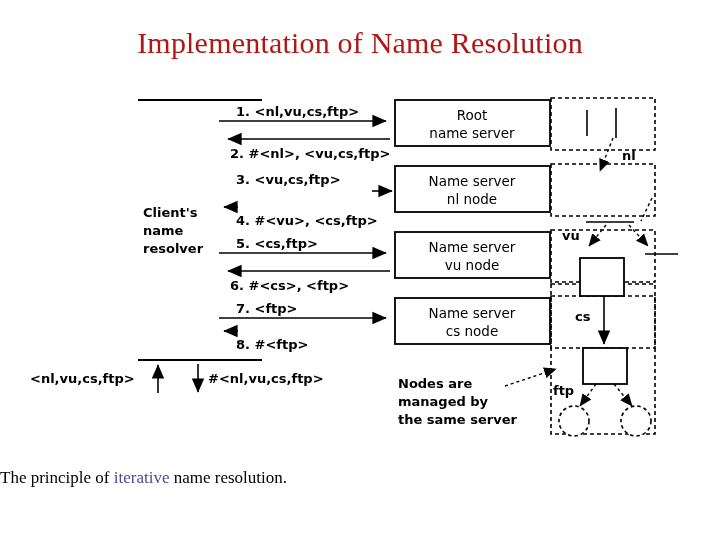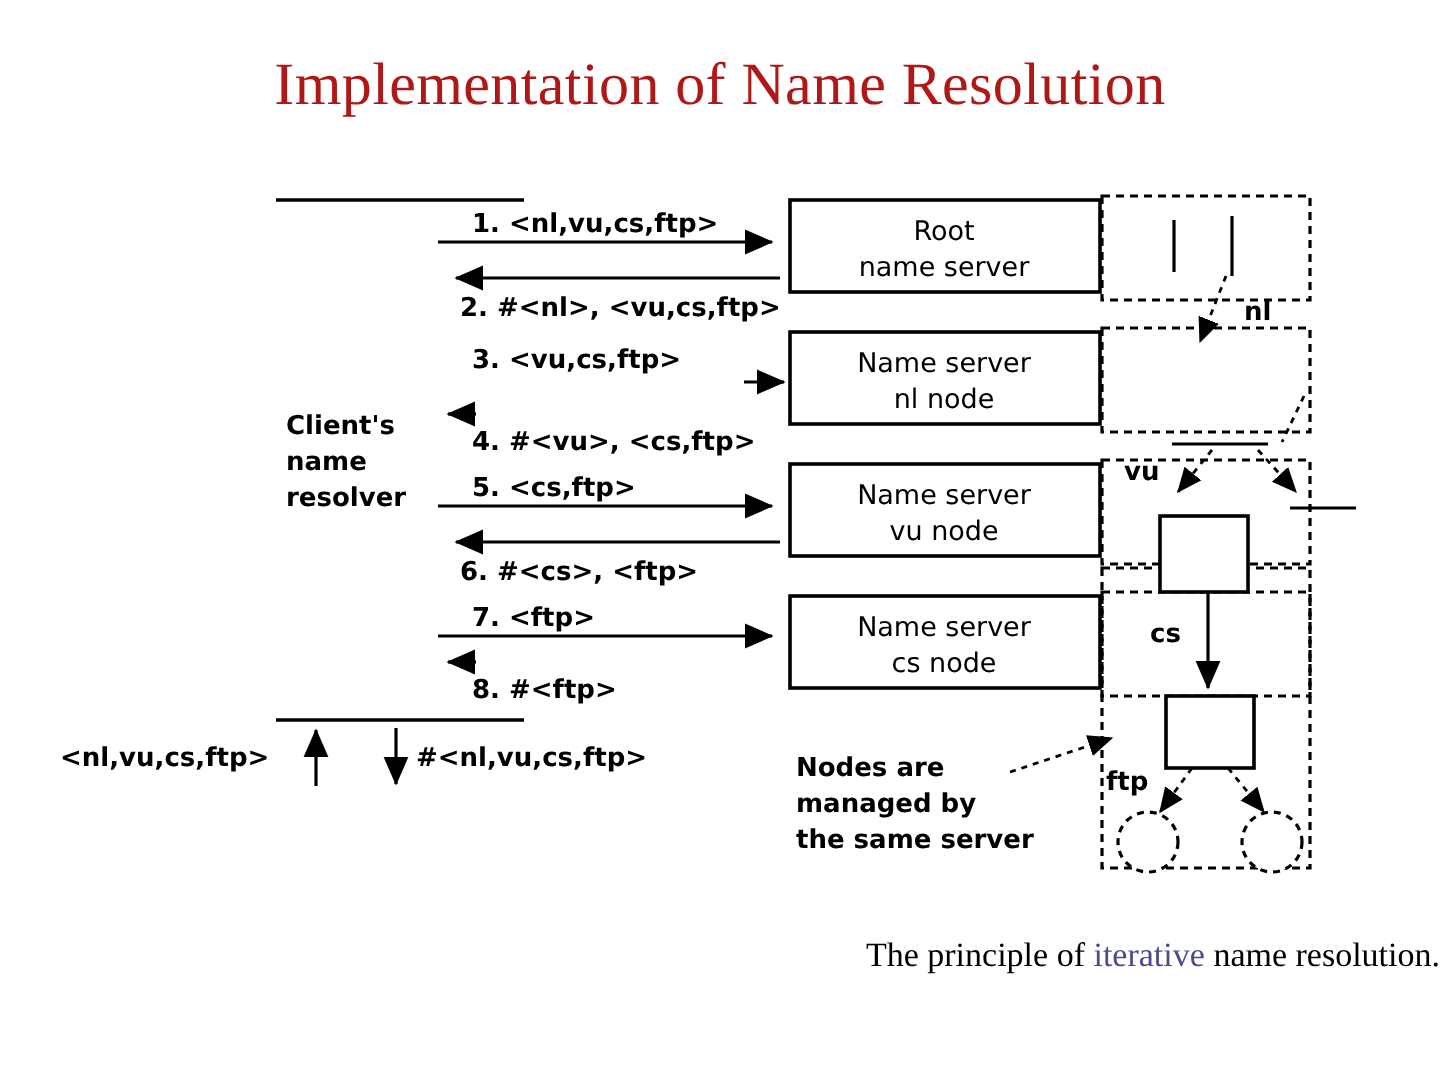--- a/index.html
+++ b/index.html
@@ -30,21 +30,21 @@
     font-size: 30px;
     color: #b01818;
     letter-spacing: 0.2px;
     white-space: nowrap;
   }
   #caption {
     position: absolute;
     left: 0;
     top: 468px;
     width: 720px;
-    text-align: right;
+    text-align: left;
     font-family: "Liberation Serif", serif;
     font-size: 17px;
     color: #000000;
   }
   #caption .kw {
     color: #4b4b91;
   }
   #figure {
     position: absolute;
     left: 0;

